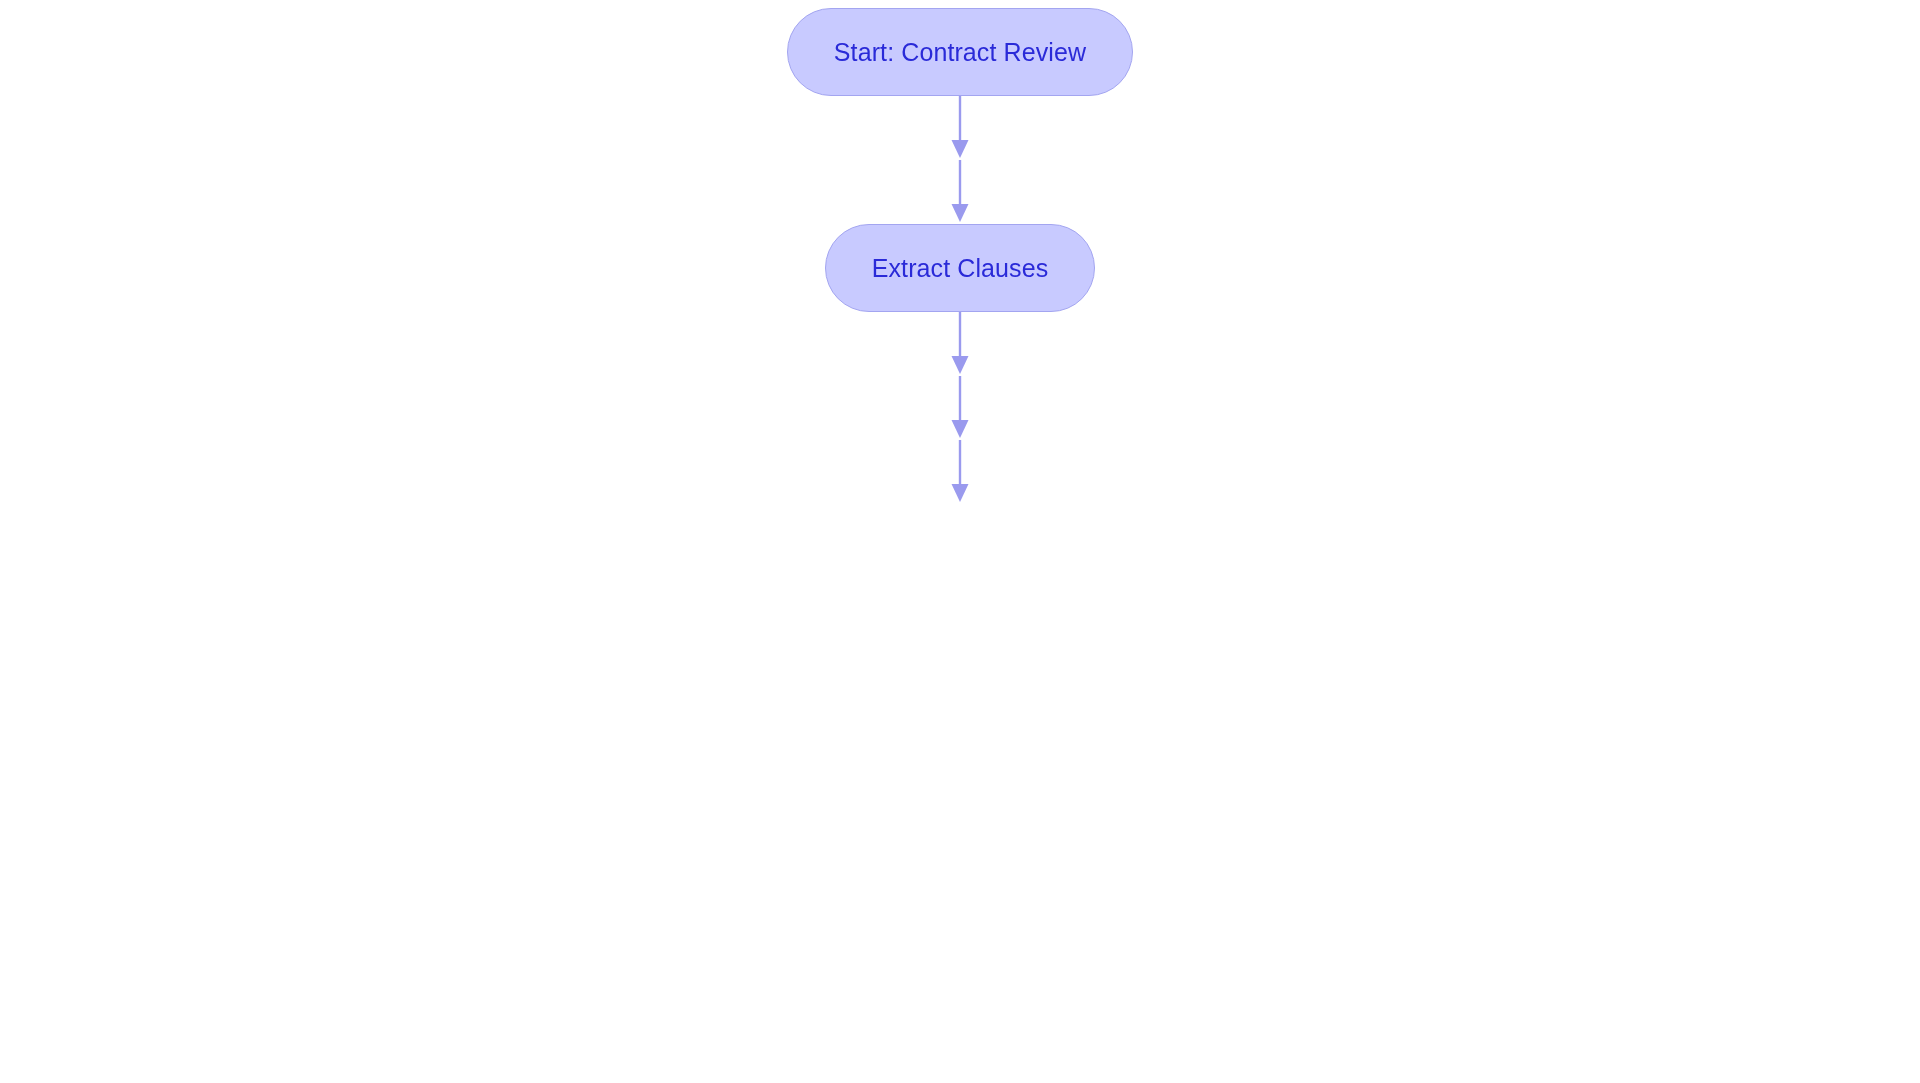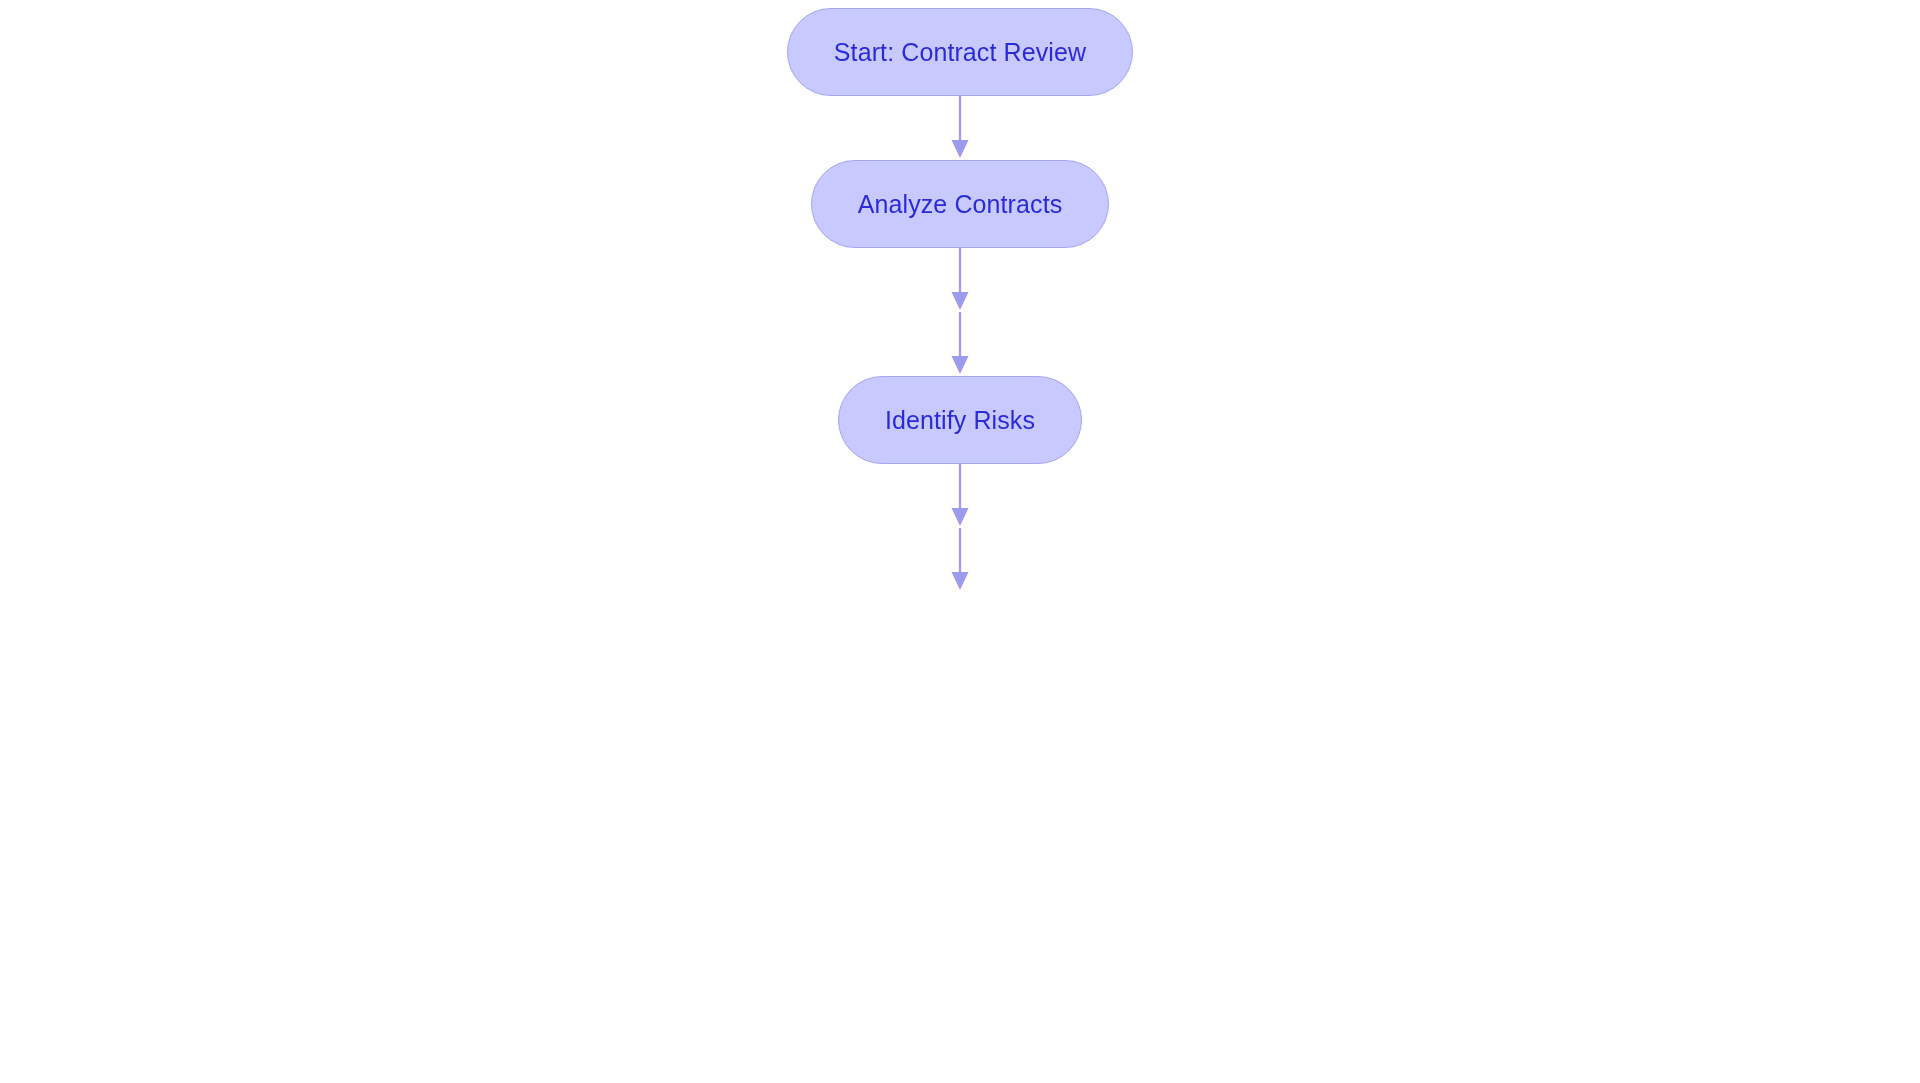--- a/index.html
+++ b/index.html
@@ -63,34 +63,33 @@
 <body>
 
 <div id="flowchart-canvas">
     <div class="flow-node">Start: Contract Review</div>
     <div class="flow-connector">
       <svg viewBox="0 0 26 64" xmlns="http://www.w3.org/2000/svg" aria-hidden="true">
         <line x1="13" y1="0" x2="13" y2="48" stroke="#9a9aee" stroke-width="2.4"></line>
         <polygon points="13,62 4.5,44 21.5,44" fill="#9a9aee"></polygon>
       </svg>
     </div>
-    <div class="flow-node">Analyze Contracts</div>
     <div class="flow-connector">
       <svg viewBox="0 0 26 64" xmlns="http://www.w3.org/2000/svg" aria-hidden="true">
         <line x1="13" y1="0" x2="13" y2="48" stroke="#9a9aee" stroke-width="2.4"></line>
         <polygon points="13,62 4.5,44 21.5,44" fill="#9a9aee"></polygon>
       </svg>
     </div>
+    <div class="flow-node">Extract Clauses</div>
     <div class="flow-connector">
       <svg viewBox="0 0 26 64" xmlns="http://www.w3.org/2000/svg" aria-hidden="true">
         <line x1="13" y1="0" x2="13" y2="48" stroke="#9a9aee" stroke-width="2.4"></line>
         <polygon points="13,62 4.5,44 21.5,44" fill="#9a9aee"></polygon>
       </svg>
     </div>
-    <div class="flow-node">Identify Risks</div>
     <div class="flow-connector">
       <svg viewBox="0 0 26 64" xmlns="http://www.w3.org/2000/svg" aria-hidden="true">
         <line x1="13" y1="0" x2="13" y2="48" stroke="#9a9aee" stroke-width="2.4"></line>
         <polygon points="13,62 4.5,44 21.5,44" fill="#9a9aee"></polygon>
       </svg>
     </div>
     <div class="flow-connector">
       <svg viewBox="0 0 26 64" xmlns="http://www.w3.org/2000/svg" aria-hidden="true">
         <line x1="13" y1="0" x2="13" y2="48" stroke="#9a9aee" stroke-width="2.4"></line>
         <polygon points="13,62 4.5,44 21.5,44" fill="#9a9aee"></polygon>

